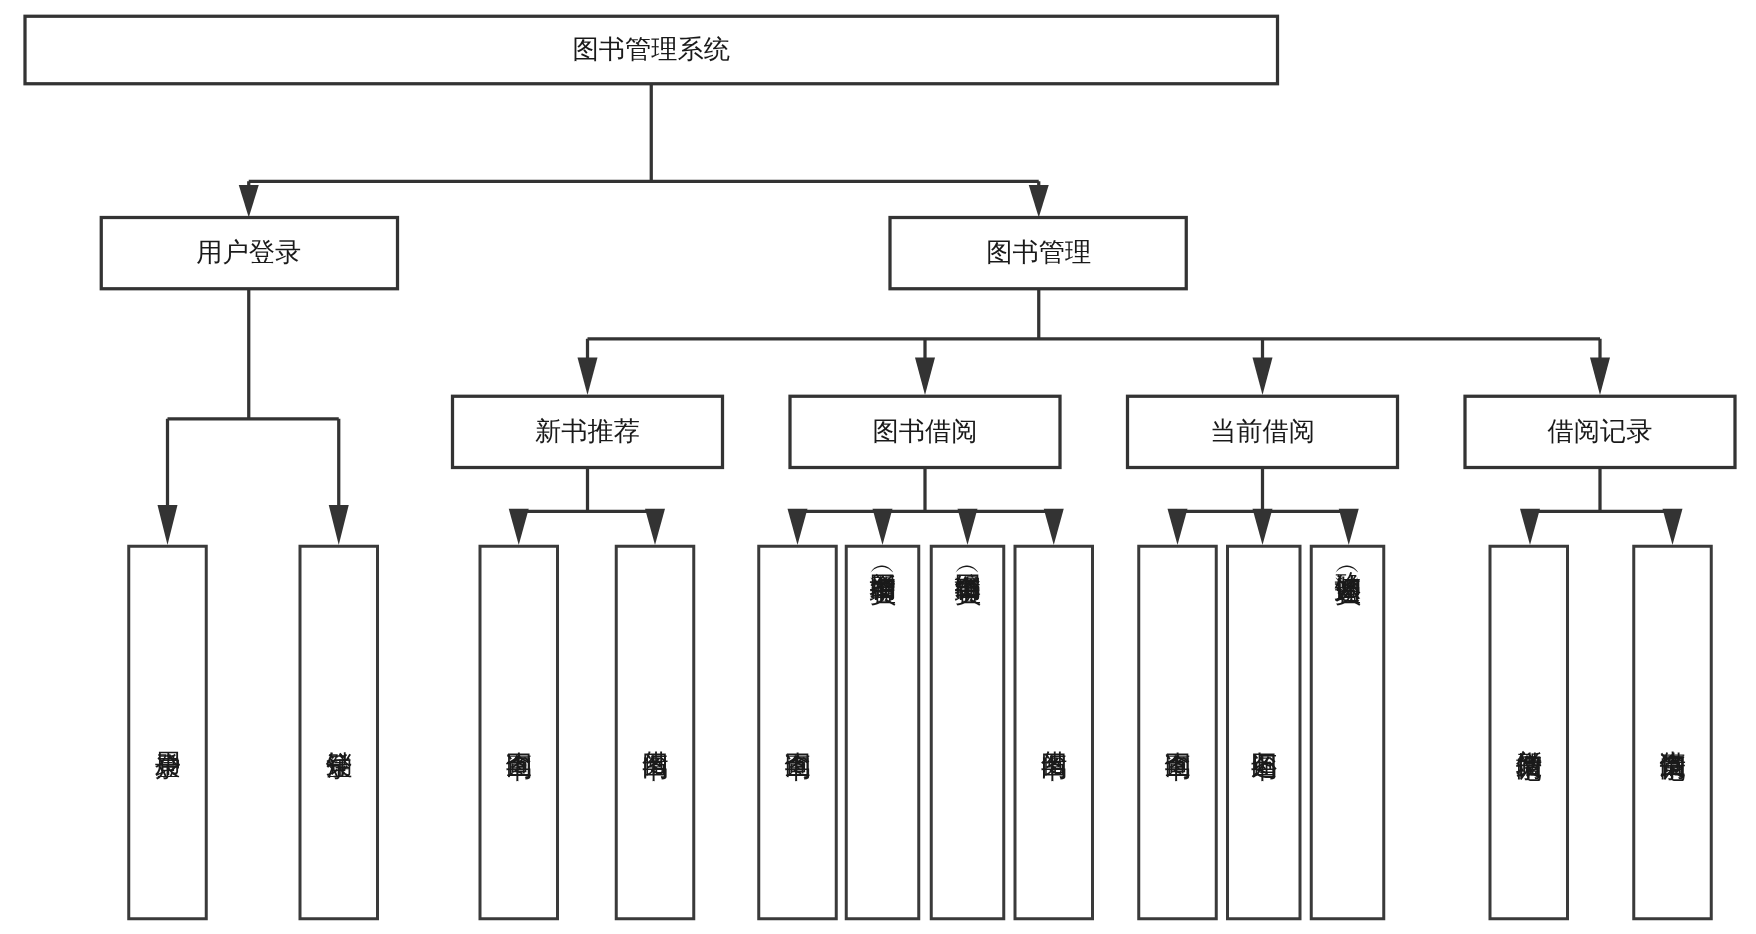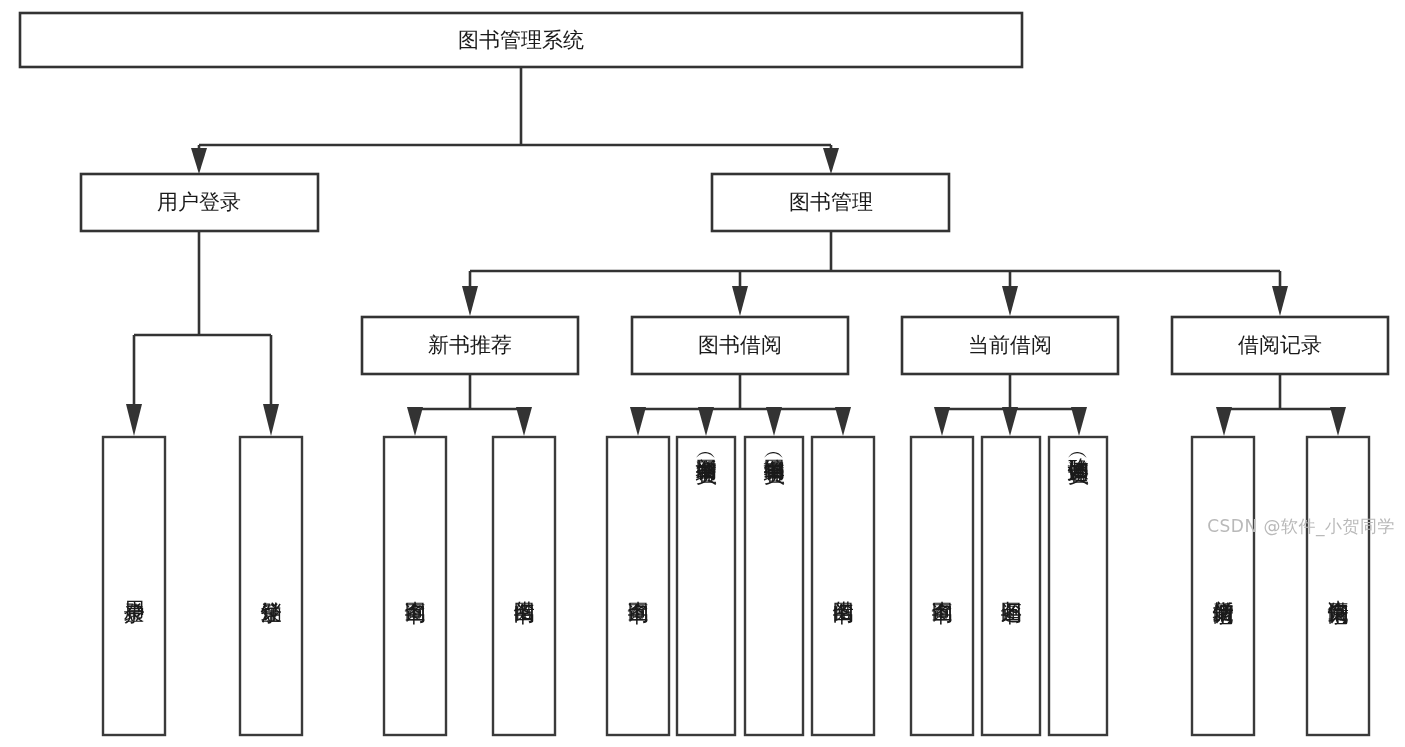--- a/index.html
+++ b/index.html
@@ -250,14 +250,13 @@
     <span class="leaf-label">确认归还（管理员）</span>
   </div>
 
   <div class="leaf-label-wrap" style="left:1192px; top:437px; width:62px; height:298px;">
     <span class="leaf-label">新增借阅记录</span>
   </div>
   <div class="leaf-label-wrap" style="left:1307px; top:437px; width:62px; height:298px;">
     <span class="leaf-label">查询借阅记录</span>
   </div>
 
-  <div class="watermark">CSDN @软件_小贺同学</div>
 </div>
 
 </body></html>

